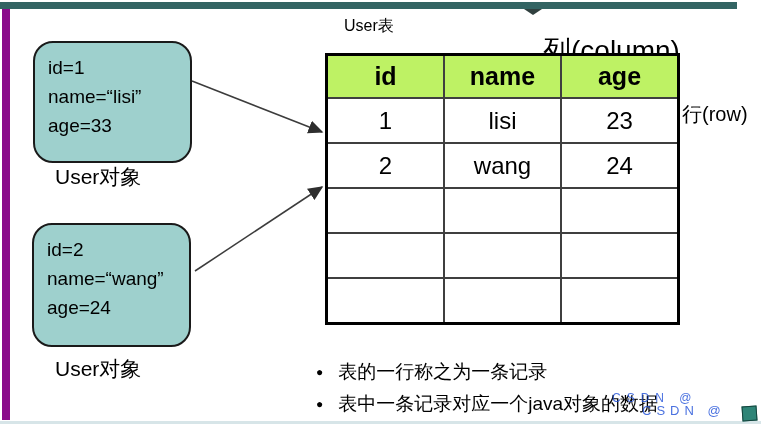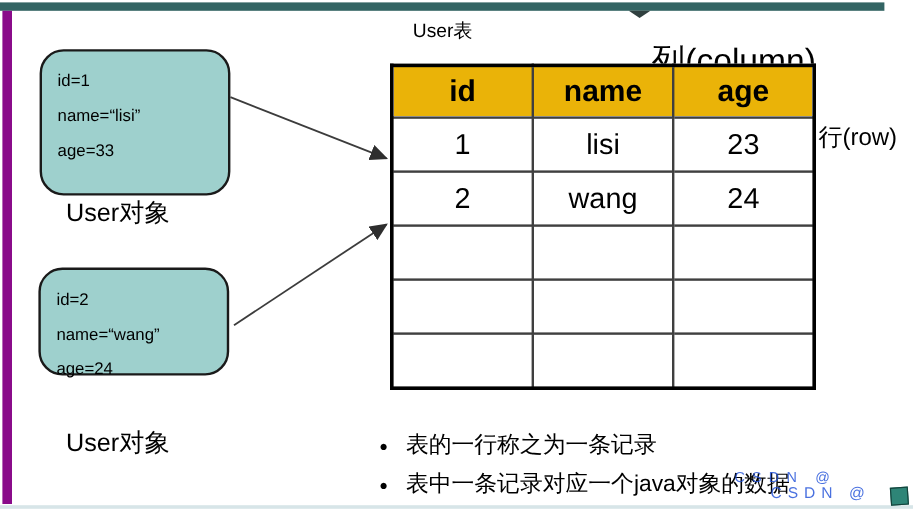--- a/index.html
+++ b/index.html
@@ -13,41 +13,41 @@
   .top-bar{position:absolute;left:0;top:2px;width:737px;height:7px;background:#336463;}
   .top-notch{position:absolute;left:524px;top:9px;width:0;height:0;
     border-left:9px solid transparent;border-right:9px solid transparent;
     border-top:6px solid #30403f;}
   .left-bar{position:absolute;left:2px;top:9px;width:8px;height:411px;background:#8a0b8a;}
   .bottom-line{position:absolute;left:0;top:421px;width:761px;height:3px;background:#d7e5e8;}
 
   
   .obj-box{position:absolute;width:159px;height:122px;background:#9ed0cd;
     border:2px solid #1a1a1a;border-radius:20px;box-sizing:border-box;
-    padding:10px 16px 0 13px;font-size:14px;line-height:29px;white-space:nowrap;}
+    padding:10px 16px 0 13px;font-size:19px;line-height:29px;white-space:nowrap;}
   .obj-box.b1{left:33px;top:41px;}
-  .obj-box.b2{left:32px;top:223px;height:90px;}
+  .obj-box.b2{left:32px;top:223px;height:124px;}
   .obj-label{position:absolute;font-size:21px;}
   .obj-label.l1{left:55px;top:163px;}
   .obj-label.l2{left:55px;top:355px;}
 
   
   svg.arrows{position:absolute;left:0;top:0;pointer-events:none;}
 
   
   .tbl-title{position:absolute;left:344px;top:16px;font-size:16px;}
   .col-label{position:absolute;left:543px;top:16px;font-size:28px;margin-top:16px;}
   .row-label{position:absolute;left:682px;top:62px;font-size:20px;white-space:nowrap;margin-top:39px;}
 
   
   table.user-table{position:absolute;left:325px;top:53px;border-collapse:collapse;
     table-layout:fixed;background:#fff;border:3px solid #000;}
   .user-table th,.user-table td{border:2px solid #3f3f3f;width:115px;
     text-align:center;vertical-align:middle;padding:0;overflow:hidden;}
-  .user-table th{height:41px;background:#eab308;font-weight:bold;font-size:25px;}
+  .user-table th{height:41px;background:#bef264;font-weight:bold;font-size:25px;}
   .user-table td{height:43px;font-size:24px;font-weight:normal;}
 
   
   ul.bullets{position:absolute;left:316px;top:361px;margin:0;padding:0;list-style:none;}
   ul.bullets li{display:flex;align-items:center;gap:15px;font-size:19px;
     line-height:1.2;margin-bottom:9px;white-space:nowrap;}
   .bullet-dot{font-size:12px;line-height:1;}
 
   
   .wm{position:absolute;color:#1d4ed8;opacity:.8;white-space:nowrap;z-index:5;}

